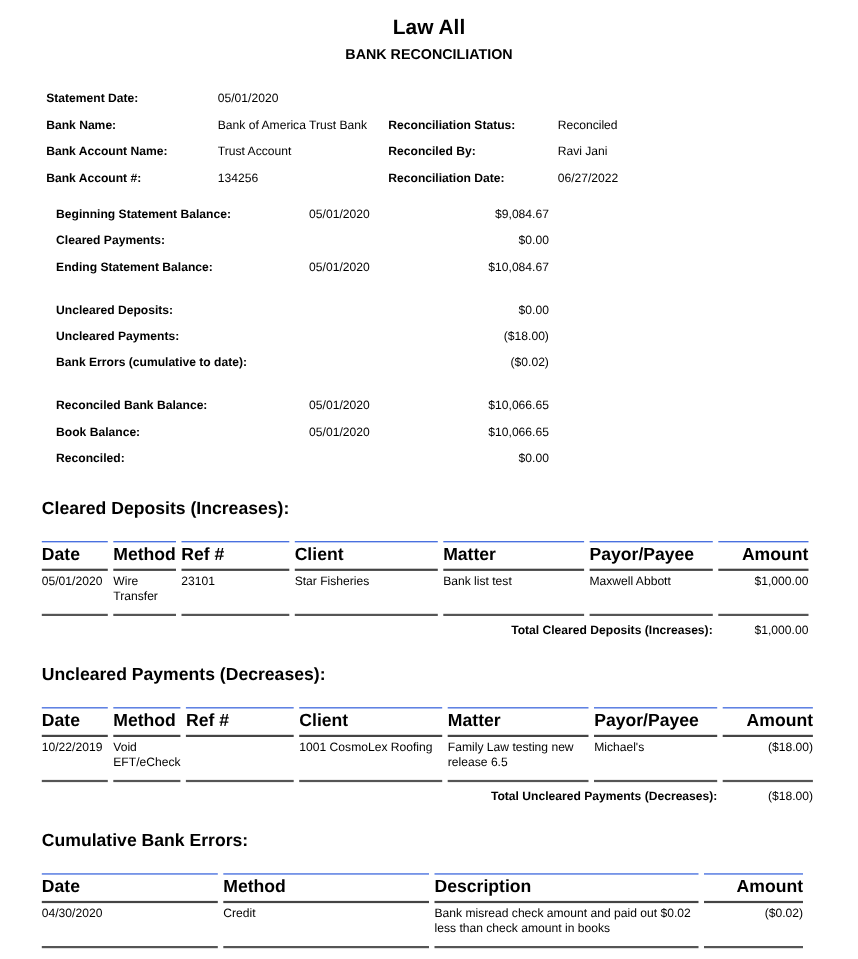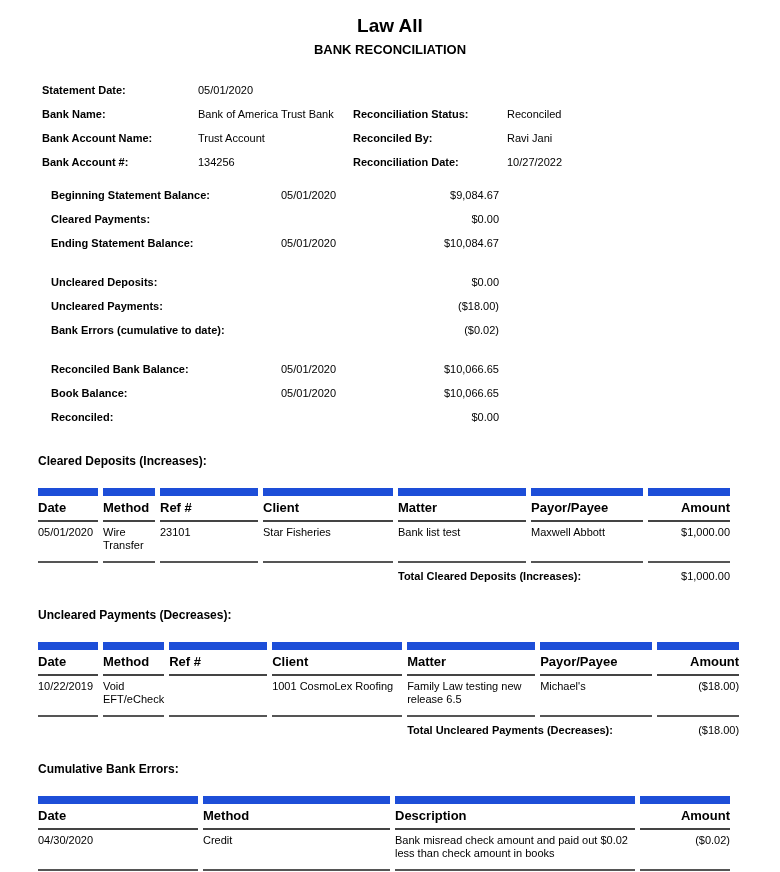--- a/index.html
+++ b/index.html
@@ -36,41 +36,41 @@
   .bal-group { margin-top: 15px; }
   .bal-group.first { margin-top: 9px; }
   .bal-row {
     display: grid; grid-template-columns: 230px 110px 108px;
     height: 24px; align-items: center;
   }
   .bal-amount { text-align: right; }
 
   
   .section-heading {
-    font-size: 12px; font-weight: bold;
+    font-size: 16px; font-weight: bold;
     margin: 25px 0 0 38px;
   }
 
   
   table.rpt {
     margin: 20px 0 0 33px;
     border-collapse: separate; border-spacing: 5px 0;
     table-layout: fixed;
   }
   table.rpt th {
-    font-weight: bold; text-align: left; font-size: 13px;
-    border-top: 8px solid #1d4ed8; border-bottom: 2px solid #444444;
+    font-weight: bold; text-align: left; font-size: 16px;
+    border-top: 1px solid #1d4ed8; border-bottom: 2px solid #444444;
     padding: 5px 0 6px 0; line-height: 13px;
   }
   table.rpt td {
     vertical-align: top; padding: 4px 0 9px 0; line-height: 13px;
     border-bottom: 2px solid #555555;
   }
   table.rpt .num { text-align: right; }
-  table.rpt tfoot td { border-bottom: none; padding: 7px 0 0 0; }
+  table.rpt tfoot td { border-bottom: none; padding: 7px 0 0 0; text-align: right; }
   .total-label { font-weight: bold; }
   .wrap { overflow-wrap: break-word; word-wrap: break-word; margin-top: 36px; }
 </style>
 </head>
 <body>
 
 <div class="page">
 
   <div class="report-title">Law All</div>
   <div class="report-subtitle">BANK RECONCILIATION</div>
@@ -91,21 +91,21 @@
     <div class="info-row">
       <span class="b">Bank Account Name:</span>
       <span>Trust Account</span>
       <span class="b">Reconciled By:</span>
       <span>Ravi Jani</span>
     </div>
     <div class="info-row">
       <span class="b">Bank Account #:</span>
       <span>134256</span>
       <span class="b">Reconciliation Date:</span>
-      <span>10/27/2022</span>
+      <span>06/27/2022</span>
     </div>
   </div>
 
   <div class="balances">
     <div class="bal-group first">
       <div class="bal-row">
         <span class="b">Beginning Statement Balance:</span>
         <span>05/01/2020</span>
         <span class="bal-amount">$9,084.67</span>
       </div>

